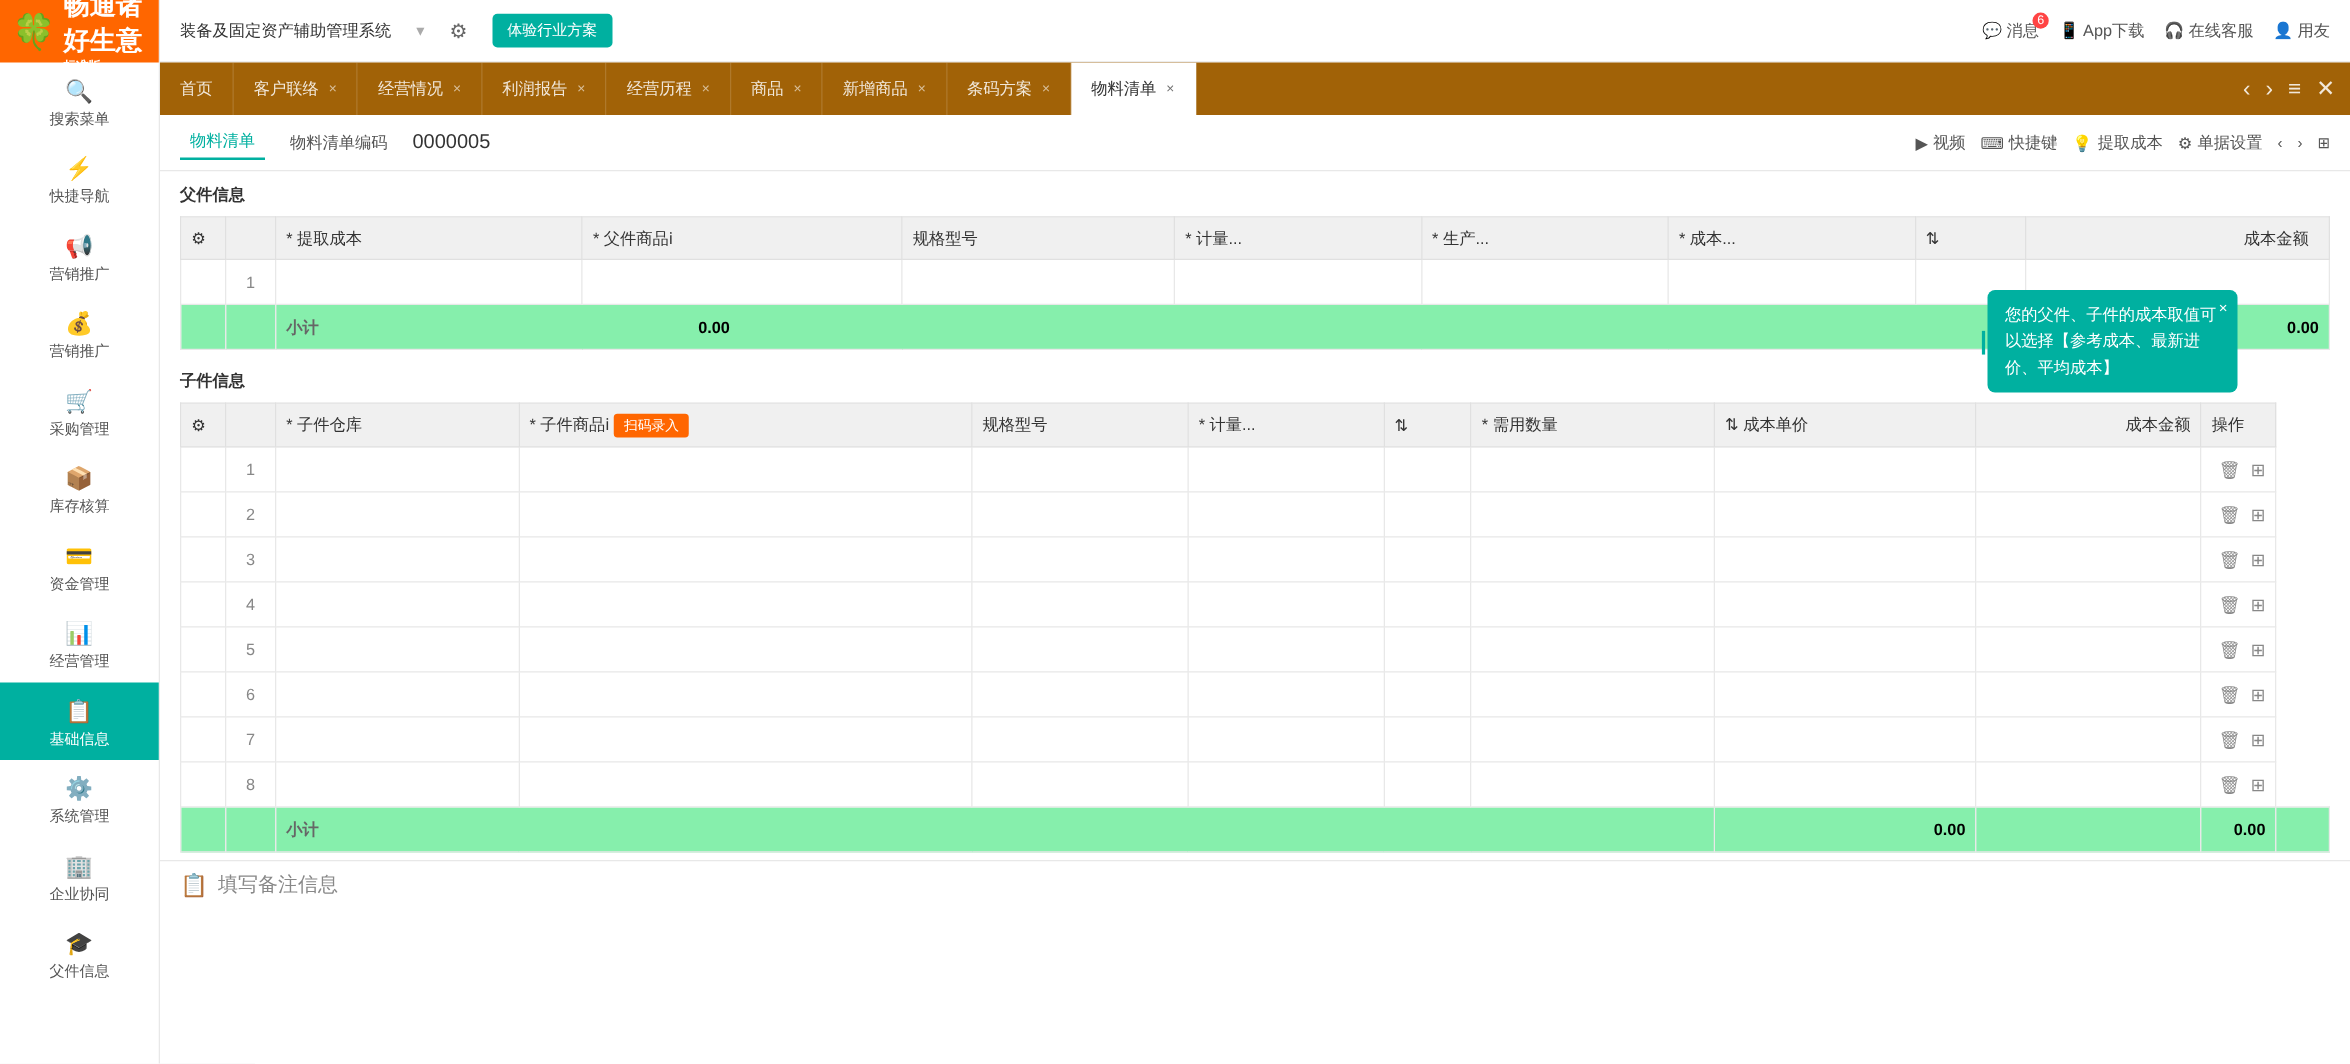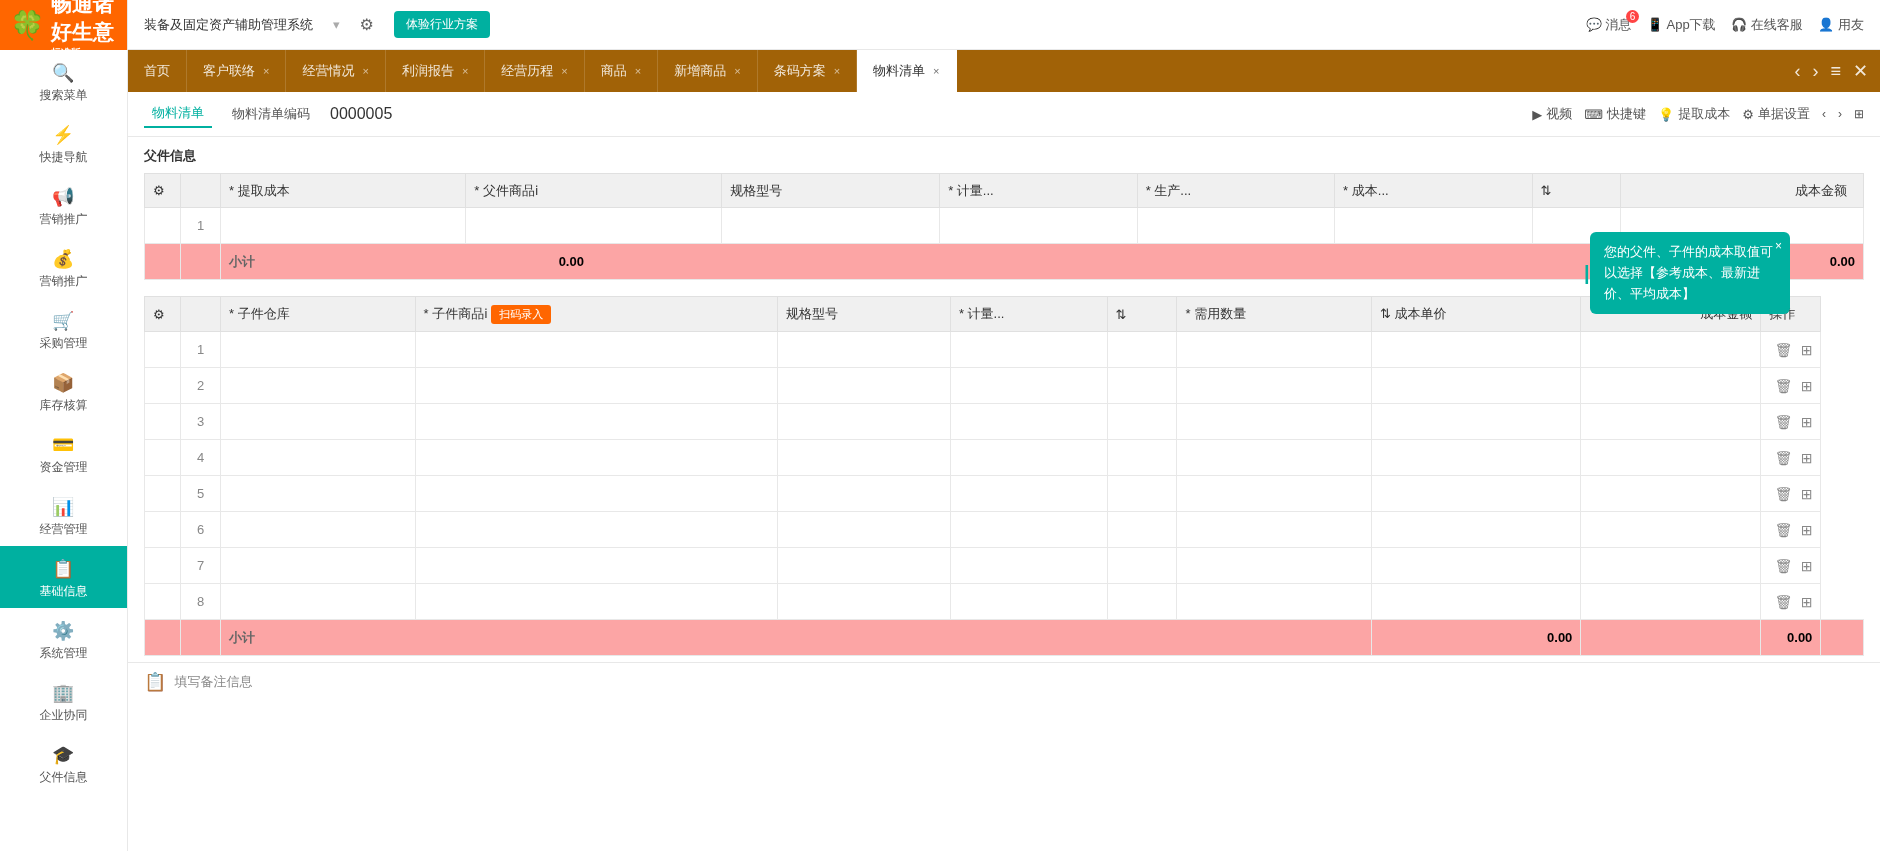--- a/index.html
+++ b/index.html
@@ -189,21 +189,21 @@
       color: #333;
       white-space: nowrap;
     }
     .data-table td {
       border: 1px solid #e8e8e8;
       padding: 6px 8px;
       height: 36px;
       background: #fff;
     }
     .data-table tr.subtotal td {
-      background: #fca5a5;
+      background: #86efac;
       font-weight: 600;
     }
     .subtotal-label { color: #666; }
     .col-num { width: 40px; text-align: center; color: #888; }
     .col-settings { width: 36px; text-align: center; }
 
     
     .scan-btn {
       background: #ff6600;
       color: #fff;
@@ -254,21 +254,21 @@
     
     .bottom-bar {
       padding: 8px 16px;
       background: #fff;
       border-top: 1px solid #e8e8e8;
       display: flex;
       align-items: center;
       gap: 8px;
     }
     .bottom-icon { font-size: 18px; color: #888; }
-    .bottom-text { color: #888; font-size: 13px; }
+    .bottom-text { color: #888; font-size: 16px; }
 
     
     ::-webkit-scrollbar { width: 6px; height: 6px; }
     ::-webkit-scrollbar-track { background: #f1f1f1; }
     ::-webkit-scrollbar-thumb { background: #ccc; border-radius: 3px; }
 
     .nav-header-actions {
       display: flex;
       align-items: center;
       margin-left: auto;
@@ -489,20 +489,21 @@
               <span class="subtotal-label">小计</span>
               <span style="margin-left:300px;font-weight:600;">0.00</span>
             </td>
             <td style="text-align:right;font-weight:600;">0.00</td>
           </tr>
         </tbody>
       </table>
     </div>
 
     <div class="section">
+      <div class="section-title">子件信息</div>
       <table class="data-table">
         <thead>
           <tr>
             <th class="col-settings">⚙</th>
             <th style="width:30px;"></th>
             <th>* 子件仓库</th>
             <th>* 子件商品ℹ
               <button class="scan-btn">扫码录入</button>
             </th>
             <th>规格型号</th>

